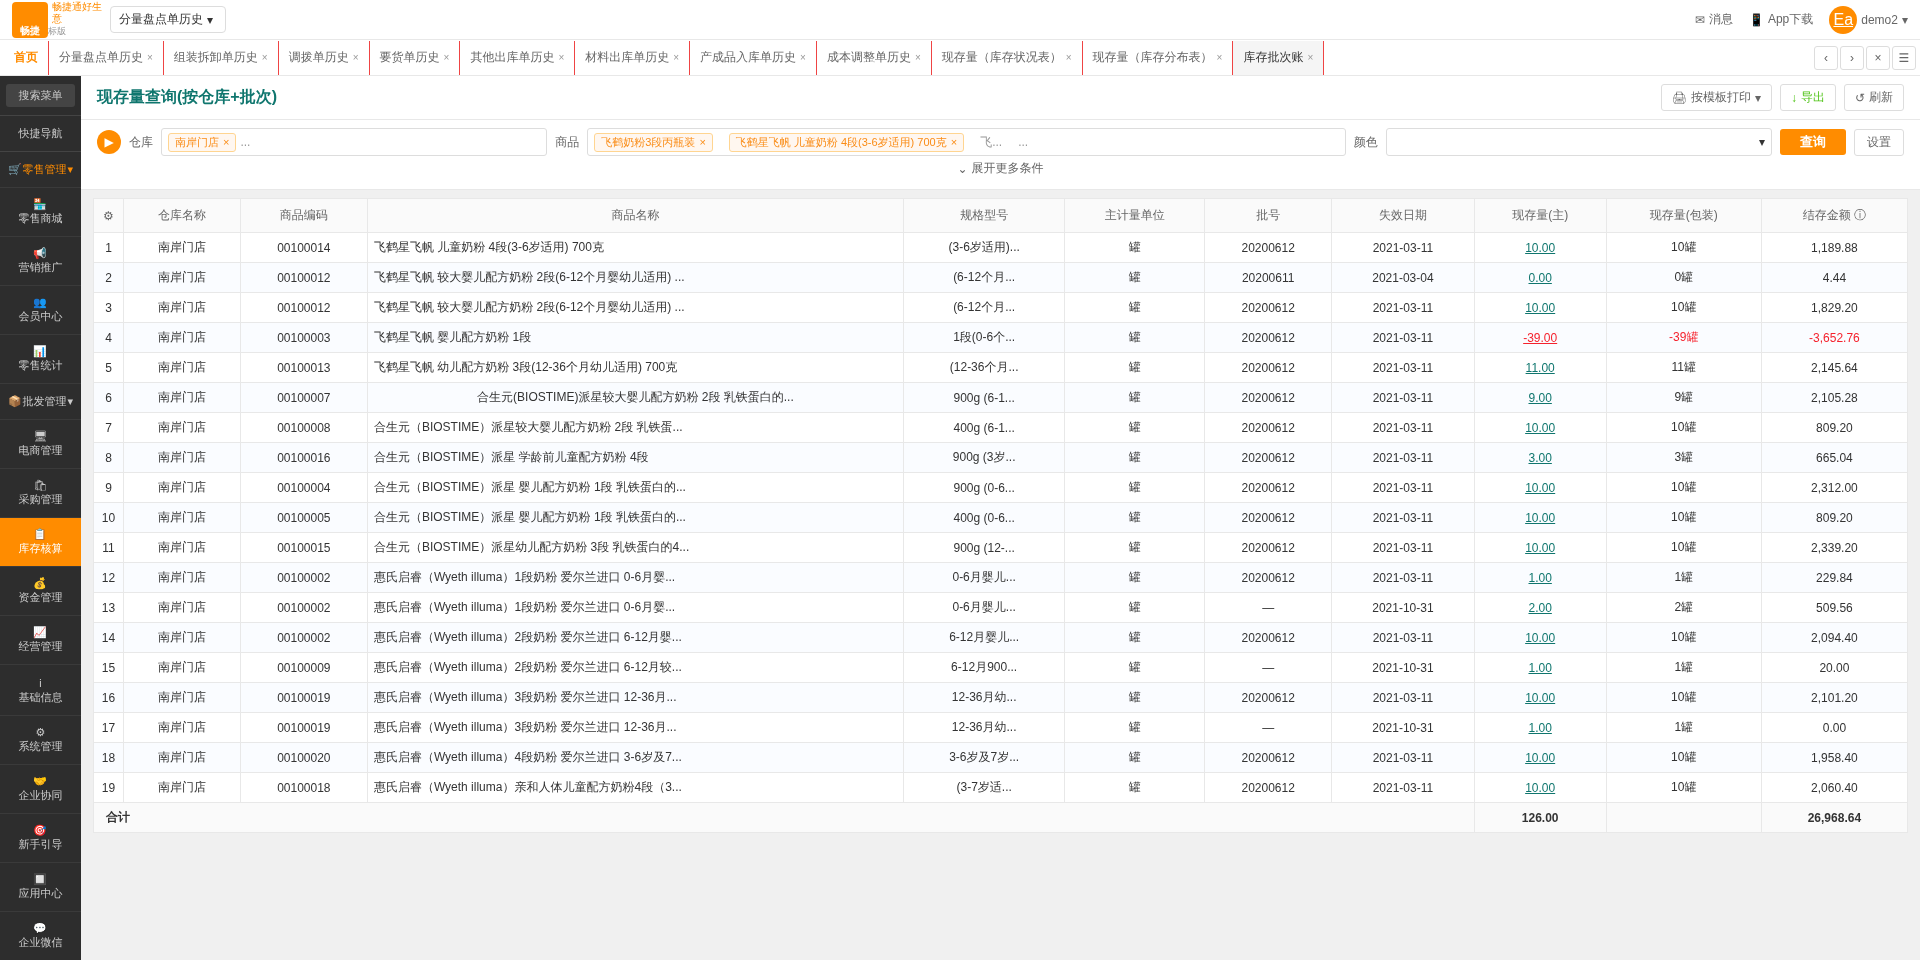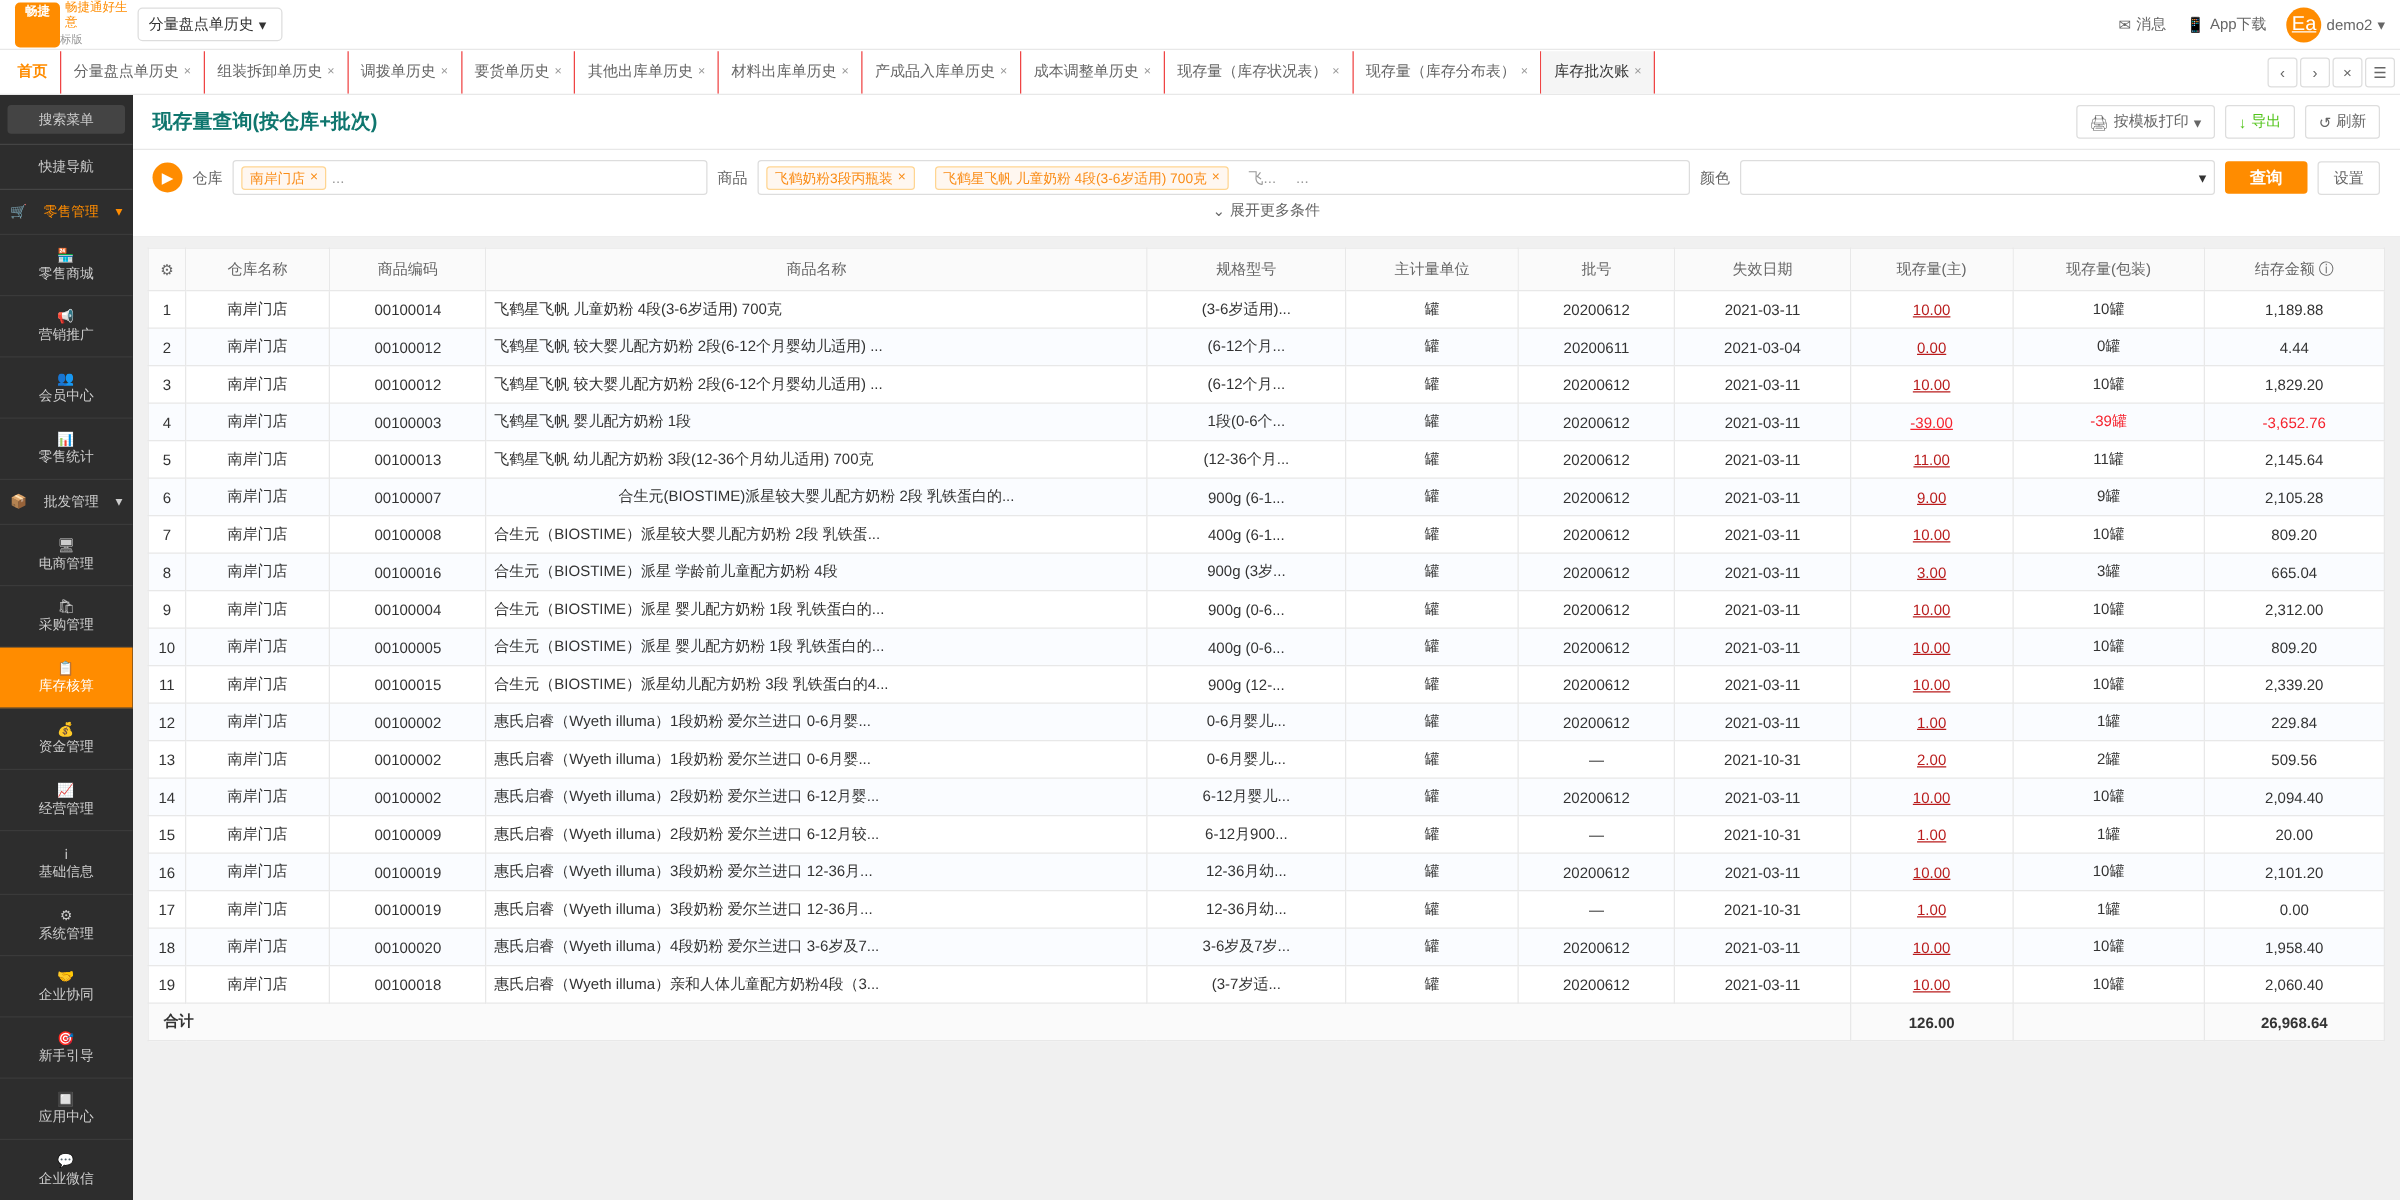--- a/index.html
+++ b/index.html
@@ -1,21 +1,21 @@
 <!DOCTYPE html>
 <html><head>
   <meta charset="utf-8">
   <style>
     * { box-sizing: border-box; margin: 0; padding: 0; }
     body { font-family: 'Microsoft YaHei', Arial, sans-serif; font-size: 12px; background: #f5f5f5; color: #333; overflow: hidden; }
 
     
     .top-bar { display: flex; align-items: center; background: #fff; height: 40px; padding: 0 12px; border-bottom: 1px solid #e8e8e8; }
     .logo { display: flex; align-items: center; width: 90px; }
-    .logo-icon { width: 36px; height: 36px; background: #ff8c00; border-radius: 4px; display: flex; align-items: flex-start; justify-content: center; color: white; font-size: 10px; font-weight: bold; flex-shrink: 0; }
+    .logo-icon { width: 36px; height: 36px; background: #ff8c00; border-radius: 4px; display: flex; align-items: flex-end; justify-content: center; color: white; font-size: 10px; font-weight: bold; flex-shrink: 0; }
     .logo-text { font-size: 10px; color: #ff8c00; margin-left: 4px; line-height: 1.2; }
     .logo-sub { font-size: 9px; color: #999; }
     .dropdown-selector { display: flex; align-items: center; padding: 4px 8px; border: 1px solid #ddd; border-radius: 4px; margin-left: 8px; font-size: 12px; cursor: pointer; }
     .dropdown-selector span { margin-right: 4px; }
     .top-right { margin-left: auto; display: flex; align-items: center; gap: 16px; }
     .top-right-item { display: flex; align-items: center; gap: 4px; font-size: 12px; color: #666; cursor: pointer; }
     .avatar { width: 28px; height: 28px; border-radius: 50%; background: #ff8c00; display: flex; align-items: center; justify-content: center; color: white; font-size: 16px; text-decoration: underline; }
 
     
     .nav-tabs { display: flex; align-items: center; background: #fff; height: 36px; padding: 0 4px; border-bottom: 1px solid #e8e8e8; overflow: hidden; }
@@ -23,21 +23,21 @@
     .nav-tab.home { color: #ff8c00; font-weight: bold; }
     .nav-tab.active { color: #333; background: #f5f5f5; }
     .nav-tab .close-x { margin-left: 4px; color: #999; font-size: 10px; }
     .nav-arrows { display: flex; align-items: center; margin-left: auto; gap: 2px; }
     .nav-arrow-btn { width: 24px; height: 24px; display: flex; align-items: center; justify-content: center; border: 1px solid #ddd; border-radius: 3px; cursor: pointer; font-size: 12px; color: #666; }
 
     
     .layout { display: flex; height: calc(100vh - 76px); }
 
     
-    .sidebar { width: 106px; background: #2d2d2d; display: flex; flex-direction: column; overflow-y: auto; flex-shrink: 0; }
+    .sidebar { width: 81px; background: #2d2d2d; display: flex; flex-direction: column; overflow-y: auto; flex-shrink: 0; }
     .sidebar-search { padding: 8px 6px; border-bottom: 1px solid #444; }
     .sidebar-search-btn { width: 100%; padding: 4px; background: #444; border: none; border-radius: 3px; color: #ccc; font-size: 11px; cursor: pointer; text-align: center; }
     .sidebar-nav-btn { padding: 6px; border-bottom: 1px solid #444; }
     .sidebar-nav-btn-inner { width: 100%; padding: 4px; background: transparent; border: none; color: #ccc; font-size: 11px; cursor: pointer; text-align: center; }
     .sidebar-item { display: flex; flex-direction: column; align-items: center; padding: 10px 6px; cursor: pointer; color: #ccc; font-size: 11px; border-bottom: 1px solid #3a3a3a; }
     .sidebar-item.active { background: #ff8c00; color: white; }
     .sidebar-item.has-arrow { flex-direction: row; justify-content: space-between; padding: 10px 8px; }
 
     
     .main { flex: 1; overflow: hidden; display: flex; flex-direction: column; background: #f0f0f0; }
@@ -68,21 +68,21 @@
     .btn-query { padding: 4px 20px; background: #ff8c00; color: white; border: none; border-radius: 3px; cursor: pointer; font-size: 13px; font-weight: bold; }
     .btn-settings { padding: 4px 12px; background: #fff; color: #666; border: 1px solid #ddd; border-radius: 3px; cursor: pointer; font-size: 12px; }
 
     
     .table-wrapper { flex: 1; overflow: auto; padding: 8px 12px; }
     .data-table { width: 100%; border-collapse: collapse; background: #fff; font-size: 12px; }
     .data-table th { background: #fafafa; border: 1px solid #e8e8e8; padding: 8px 6px; text-align: center; font-weight: 500; color: #666; white-space: nowrap; position: sticky; top: 0; z-index: 1; }
     .data-table td { border: 1px solid #e8e8e8; padding: 6px 6px; text-align: center; white-space: nowrap; }
     .data-table .row-even td { background: #fafcff; }
     .data-table .total-row td { background: #fafafa; font-weight: bold; }
-    .link-val { color: #b91c1c; text-decoration: underline; cursor: pointer; }
+    .link-val { color: #0f766e; text-decoration: underline; cursor: pointer; }
     .neg-val { color: #f5222d; }
     .th-settings { width: 30px; }
 
     
     ::-webkit-scrollbar { width: 6px; height: 6px; }
     ::-webkit-scrollbar-track { background: #f1f1f1; }
     ::-webkit-scrollbar-thumb { background: #ccc; border-radius: 3px; }
   </style>
 </head>
 <body>

